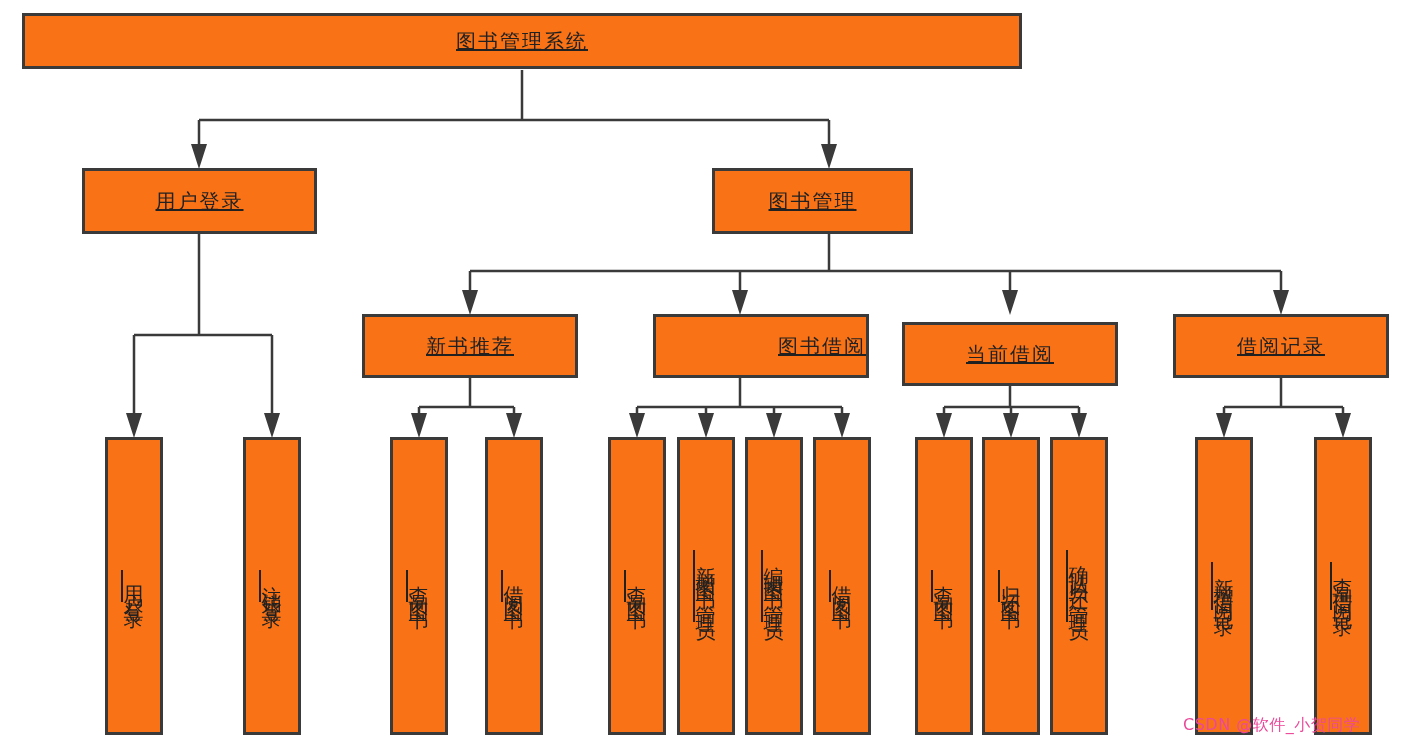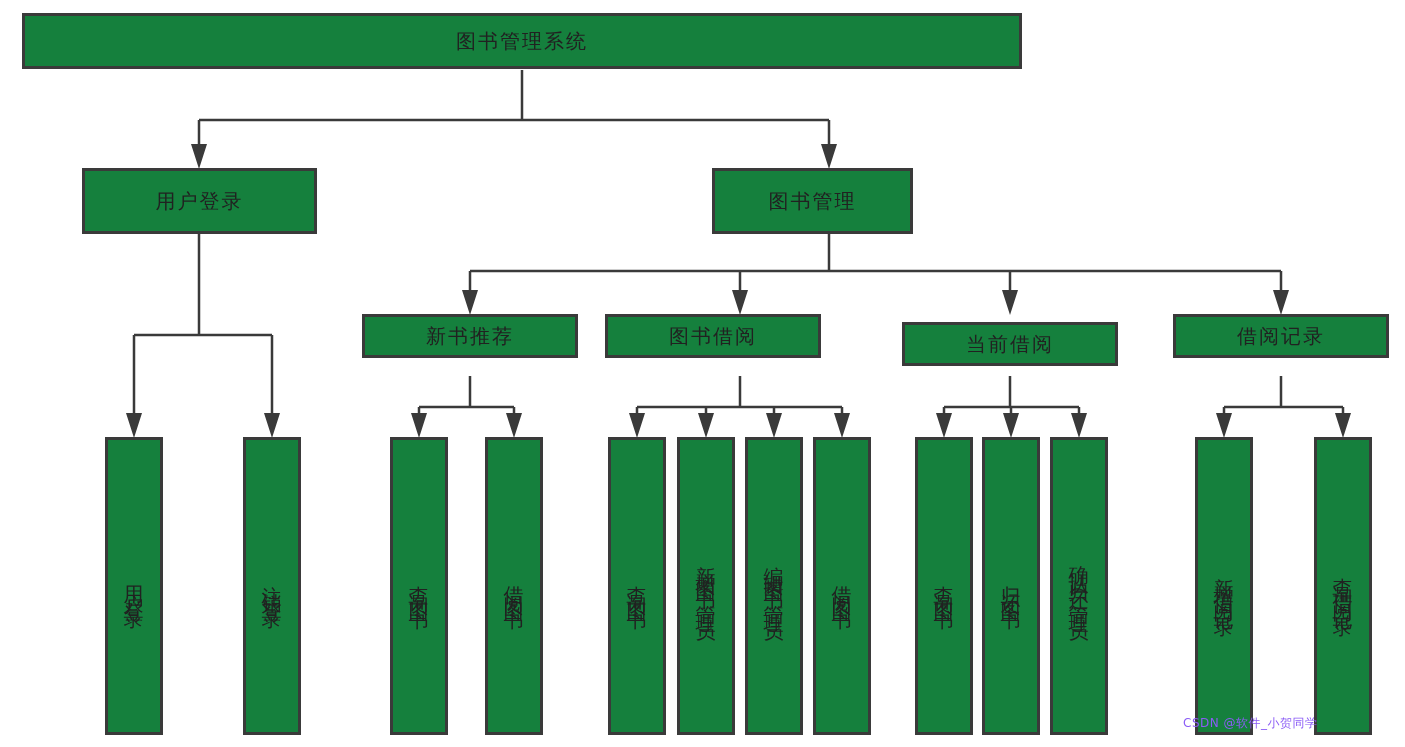--- a/index.html
+++ b/index.html
@@ -2,41 +2,42 @@
 <html><head>
 <meta charset="utf-8">
 <style>
   html, body { margin:0; padding:0; background:#ffffff; }
   .stage {
     position:relative; width:1405px; height:747px; background:#ffffff;
     font-family:"DejaVu Sans", sans-serif; overflow:hidden;
   }
   svg.wires { position:absolute; left:0; top:0; width:1405px; height:747px; }
   .node {
-    position:absolute; box-sizing:border-box; background:#15803d;
+    position:absolute; box-sizing:border-box; background:#f97316;
     border:3px solid #3a3a3a; display:flex; align-items:center; justify-content:center;
     color:#212121;
+    text-decoration:underline;
   }
   .node.h span { font-size:20px; letter-spacing:2px; white-space:nowrap; }
   .node.v span {
     writing-mode:vertical-rl; text-orientation:mixed;
     font-size:20px; letter-spacing:8px; line-height:1;
   }
   .root  { left:22px;  top:13px;  width:1000px; height:56px; }
   .l2a   { left:82px;  top:168px; width:235px;  height:66px; }
   .l2b   { left:712px; top:168px; width:201px;  height:66px; }
-  .l3    { top:314px; height:44px; width:216px; }
-  .l3a   { left:362px; }  .l3b { left:605px; }  .l3c { left:902px;margin-top:8px; }  .l3d { left:1173px; }
+  .l3    { top:314px; height:64px; width:216px; }
+  .l3a   { left:362px; }  .l3b { left:653px;justify-content:flex-end; }  .l3c { left:902px;margin-top:8px; }  .l3d { left:1173px; }
   .leaf  { top:437px; height:298px; width:58px; }
   .lf1 { left:105px; }  .lf2 { left:243px; }  .lf3 { left:390px; }  .lf4 { left:485px; }
   .lf5 { left:608px; }  .lf6 { left:677px; }  .lf7 { left:745px; }  .lf8 { left:813px; }
   .lf9 { left:915px; }  .lf10 { left:982px; } .lf11 { left:1050px; }
   .lf12 { left:1195px; } .lf13 { left:1314px; }
   .watermark {
-    position:absolute; left:1183px; top:715px; font-size:12px; color:#8b5cf6;
+    position:absolute; left:1183px; top:715px; font-size:16px; color:#ec4899;
     white-space:nowrap; letter-spacing:0.5px;
   }
 </style>
 </head>
 <body>
 
 <div class="stage">
 
   <svg class="wires" viewBox="0 0 1405 747" aria-hidden="true">
     <path fill="none" stroke="#3a3a3a" stroke-width="2.5" d="

